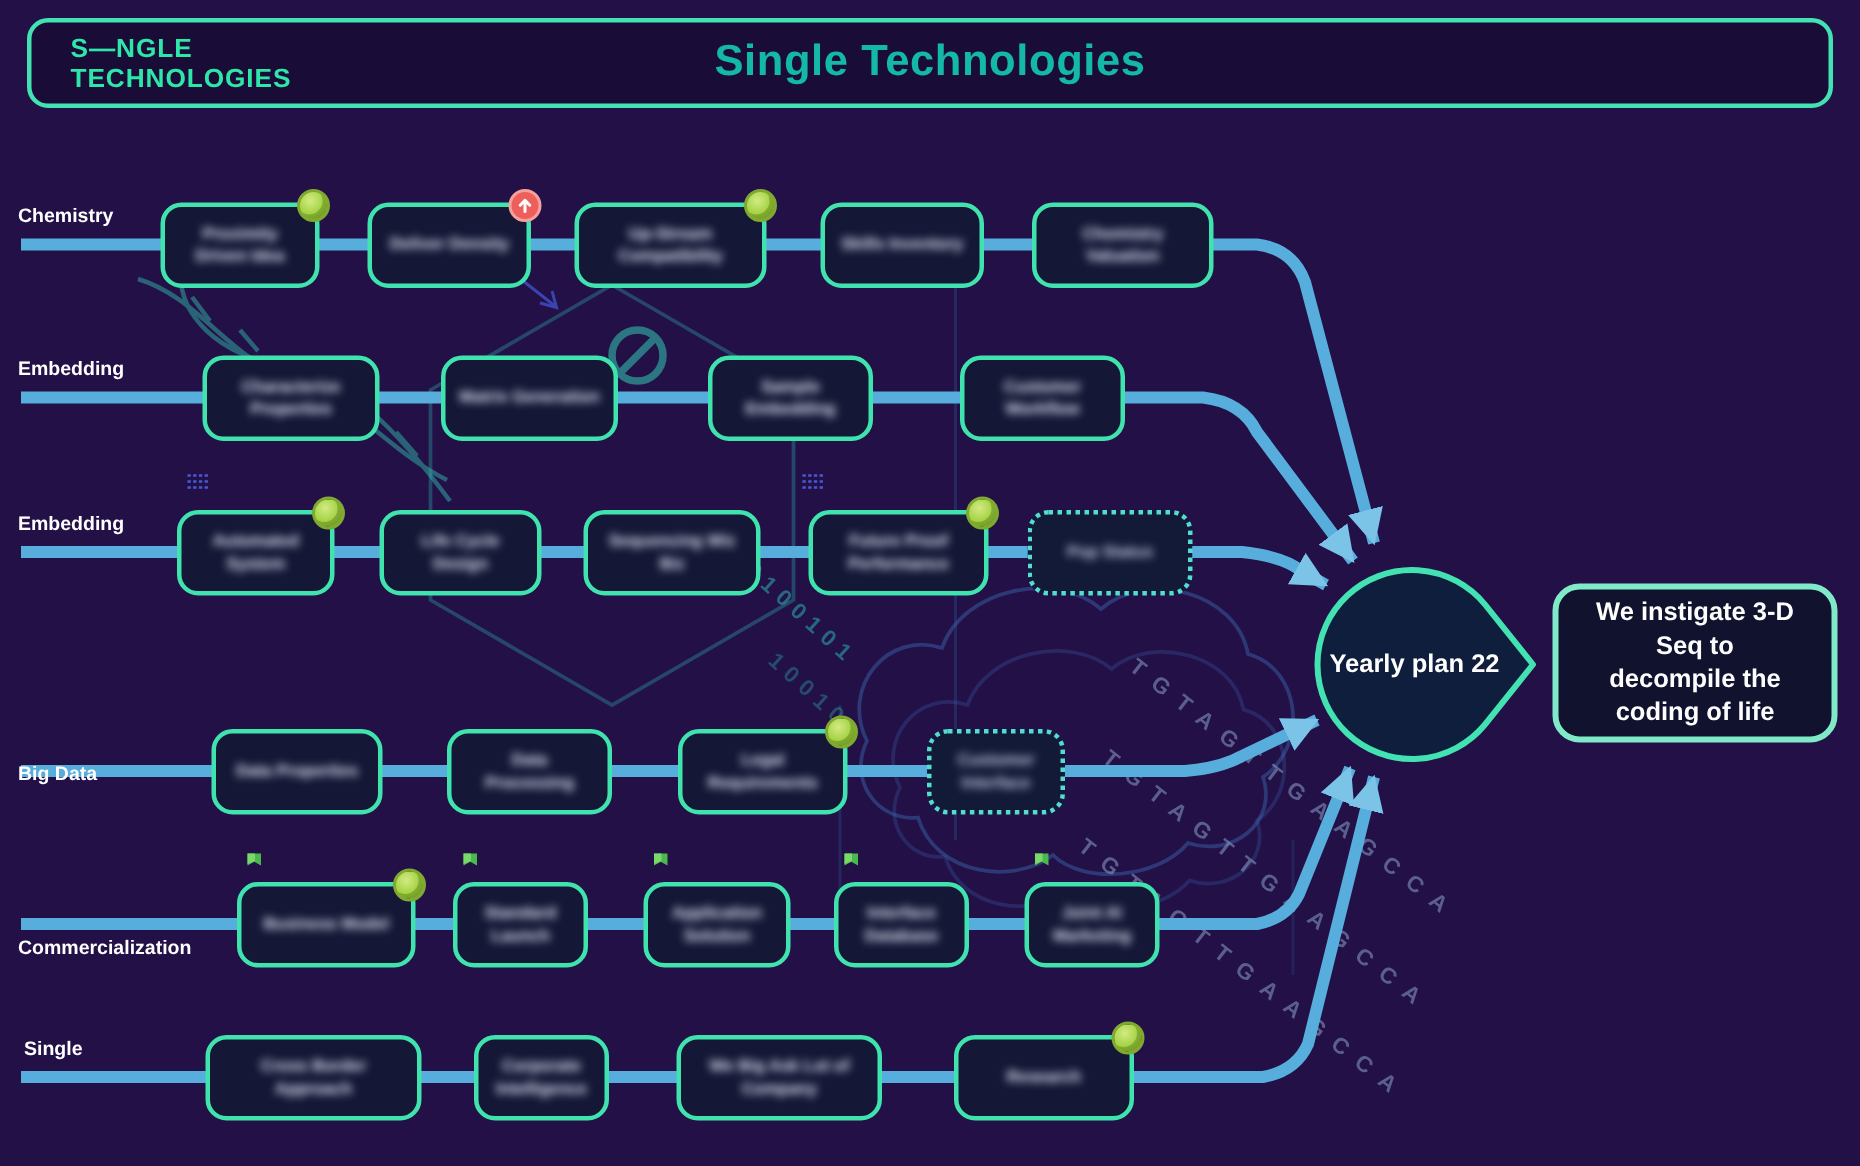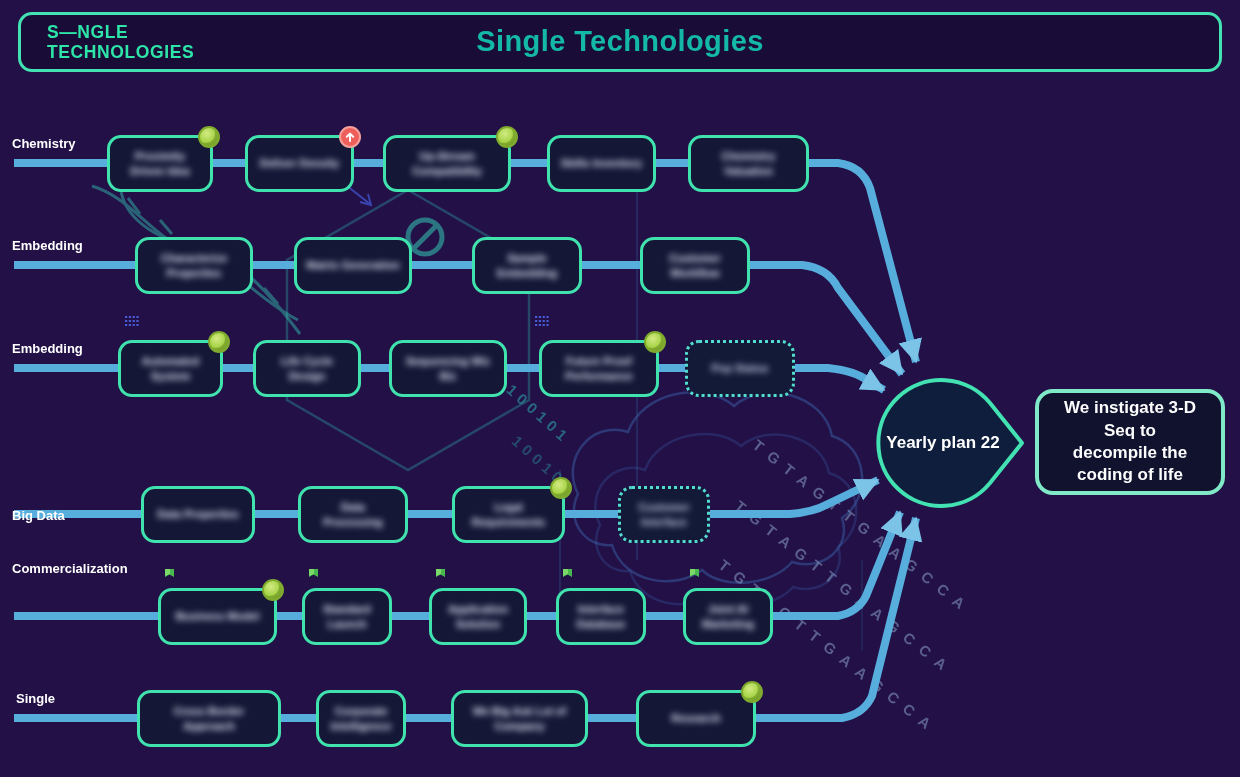--- a/index.html
+++ b/index.html
@@ -137,21 +137,21 @@
     <div>S—NGLE</div>
     <div>TECHNOLOGIES</div>
   </div>
   <div class="title">Single Technologies</div>
 </div>
 
 <div class="rowlabel" style="left:12px;top:136px">Chemistry</div>
 <div class="rowlabel" style="left:12px;top:238px">Embedding</div>
 <div class="rowlabel" style="left:12px;top:341px">Embedding</div>
 <div class="rowlabel" style="left:12px;top:508px">Big Data</div>
-<div class="rowlabel" style="left:12px;top:561px">Commercialization</div>
+<div class="rowlabel" style="left:12px;top:624px">Commercialization</div>
 <div class="rowlabel" style="left:16px;top:691px">Single</div>
 
 <div class="box" style="left:107px;top:135px;width:106px">
   <span class="badge green"></span>
   <span class="lbl">Proximity Driven Idea</span>
 </div>
 <div class="box" style="left:245px;top:135px;width:109px">
   <span class="badge red">
     <svg width="12" height="12" viewBox="0 0 12 12">
       <path d="M6 10 V3 M2.8 5.8 L6 2.6 L9.2 5.8" stroke="#fff" stroke-width="2" fill="none" stroke-linecap="round" stroke-linejoin="round"></path>

